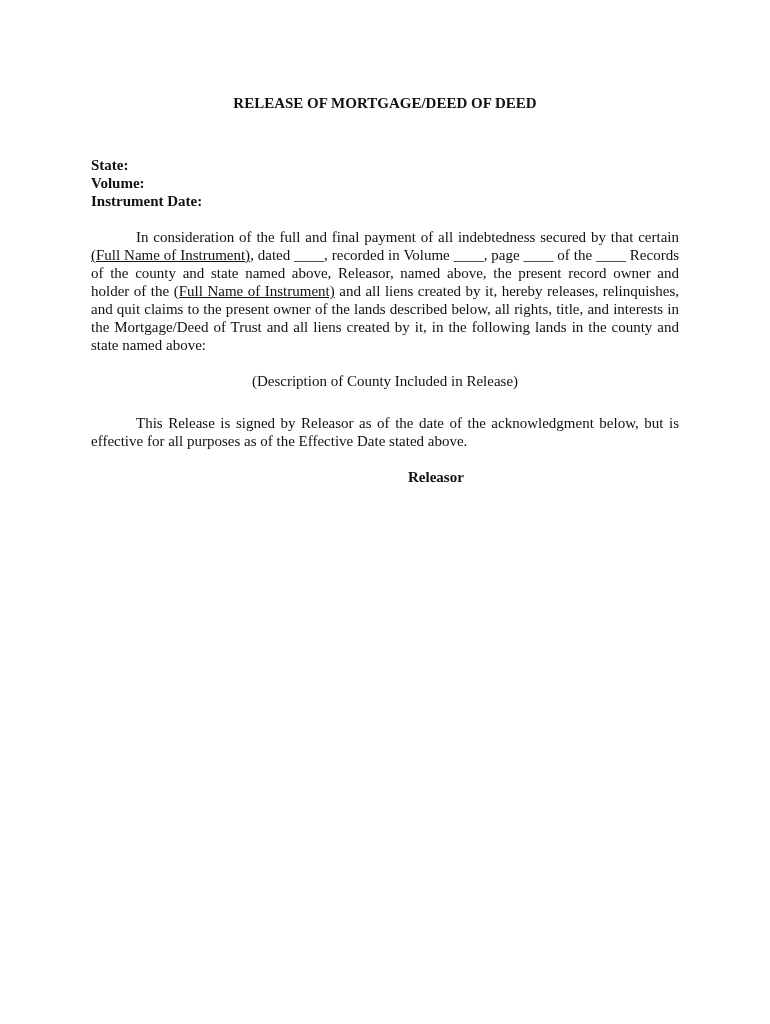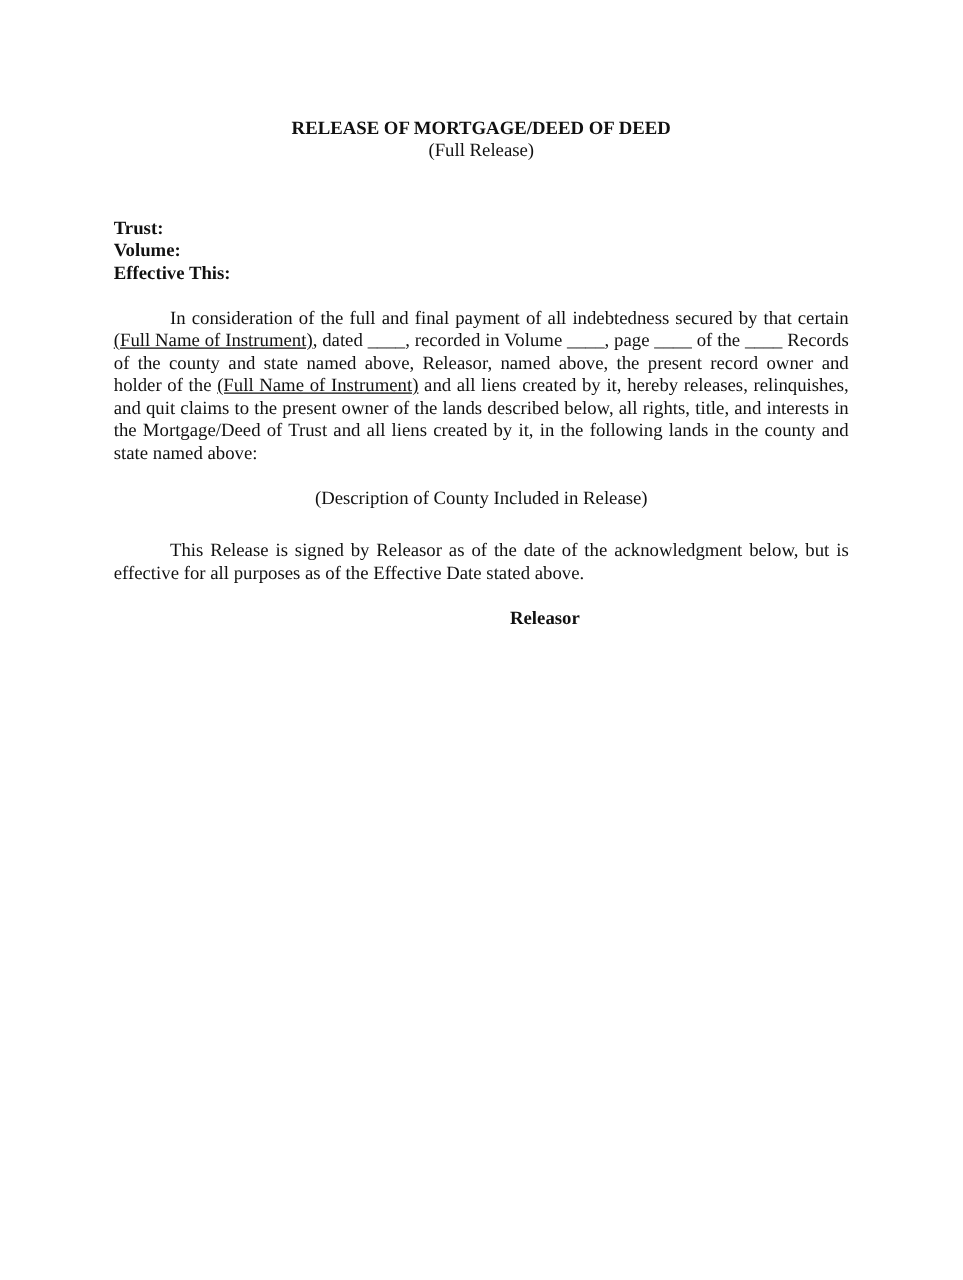--- a/index.html
+++ b/index.html
@@ -16,26 +16,25 @@
   .centered { text-align: center; margin-top: 18px; }
   .p2 { margin-top: 24px; }
   .sig { margin-top: 18px; font-weight: bold; padding-left: 317px; }
   u { }
 </style>
 </head>
 <body>
 
 <div class="page">
   <div class="title">RELEASE OF MORTGAGE/DEED OF DEED</div>
-  <div class="subtitle">(Full Release)</div>
 
   <div class="fields">
-    <div>Trust:</div>
+    <div>State:</div>
     <div>Volume:</div>
-    <div>Effective This:</div>
+    <div>Instrument Date:</div>
   </div>
 
   <p class="para p1"><span>In consideration of the full and final payment of all indebtedness secured by that certain </span><u>(Full Name of Instrument)</u><span>, dated ____, recorded in Volume ____, page ____ of the ____ Records of the county and state named above, Releasor, named above, the present record owner and holder of the </span><u>(Full Name of Instrument)</u><span> and all liens created by it, hereby releases, relinquishes, and quit claims to the present owner of the lands described below, all rights, title, and interests in the Mortgage/Deed of Trust and all liens created by it, in the following lands in the county and state named above:</span></p>
 
   <div class="centered">(Description of County Included in Release)</div>
 
   <p class="para p2">This Release is signed by Releasor as of the date of the acknowledgment below, but is effective for all purposes as of the Effective Date stated above.</p>
 
   <div class="sig">Releasor</div>
 </div>

